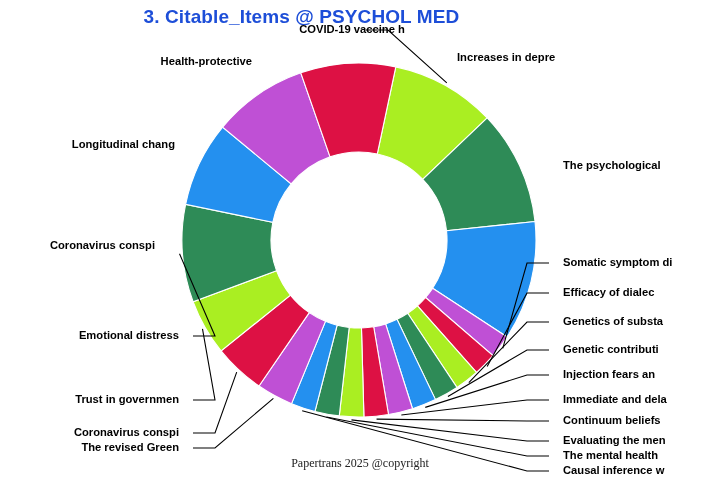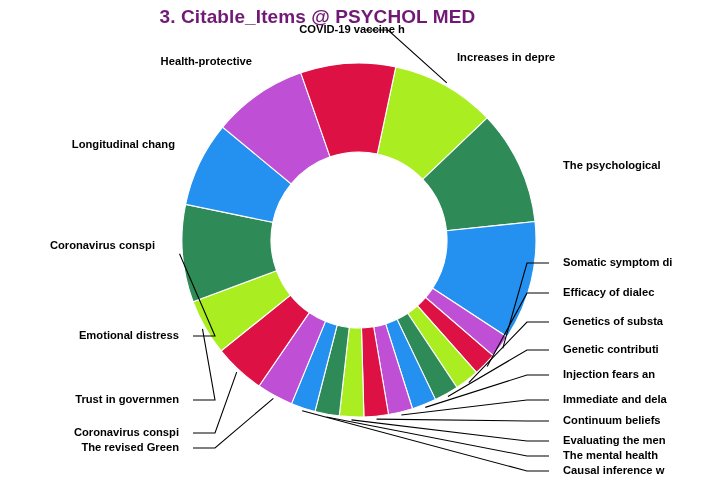--- a/index.html
+++ b/index.html
@@ -16,27 +16,27 @@
   }
   #chart-root {
     position: absolute;
     left: 0;
     top: 0;
     width: 720px;
     height: 480px;
   }
   #chart-title {
     position: absolute;
-    left: 16px;
+    left: 0;
     top: 6px;
     width: 603px;
     text-align: center;
     font-size: 19px;
     font-weight: bold;
-    color: #701a75;
+    color: #1d4ed8;
     letter-spacing: 0.1px;
   }
   #footer-credit {
     position: absolute;
     left: 0;
     top: 456px;
     width: 720px;
     text-align: center;
     font-size: 12px;
     font-family: "Liberation Serif", serif;
@@ -124,14 +124,15 @@
         <text x="179" y="448" text-anchor="end" class="slice-label">The revised Green</text>
         <text x="179" y="433" text-anchor="end" class="slice-label">Coronavirus conspi</text>
         <text x="179" y="400" text-anchor="end" class="slice-label">Trust in governmen</text>
         <text x="179" y="336" text-anchor="end" class="slice-label">Emotional distress</text>
         <text x="155" y="246" text-anchor="end" class="slice-label">Coronavirus conspi</text>
         <text x="175" y="145" text-anchor="end" class="slice-label">Longitudinal chang</text>
         <text x="252" y="62" text-anchor="end" class="slice-label">Health-protective</text>
       </g>
   </svg>
 
+  <div id="footer-credit">Papertrans 2025 @copyright</div>
 
 </div>
 
 </body></html>

